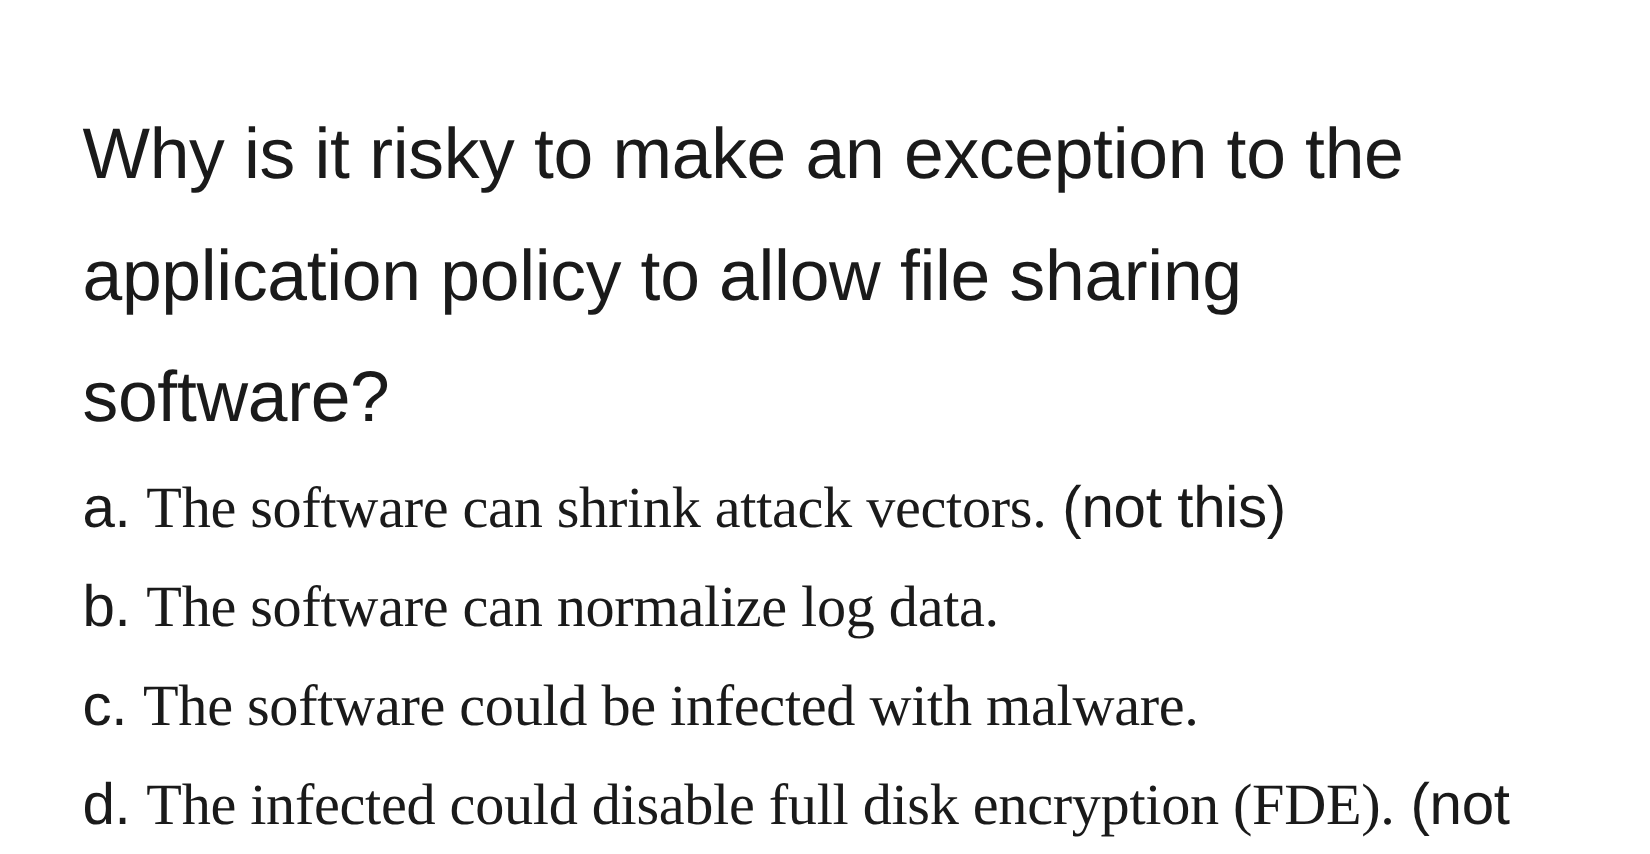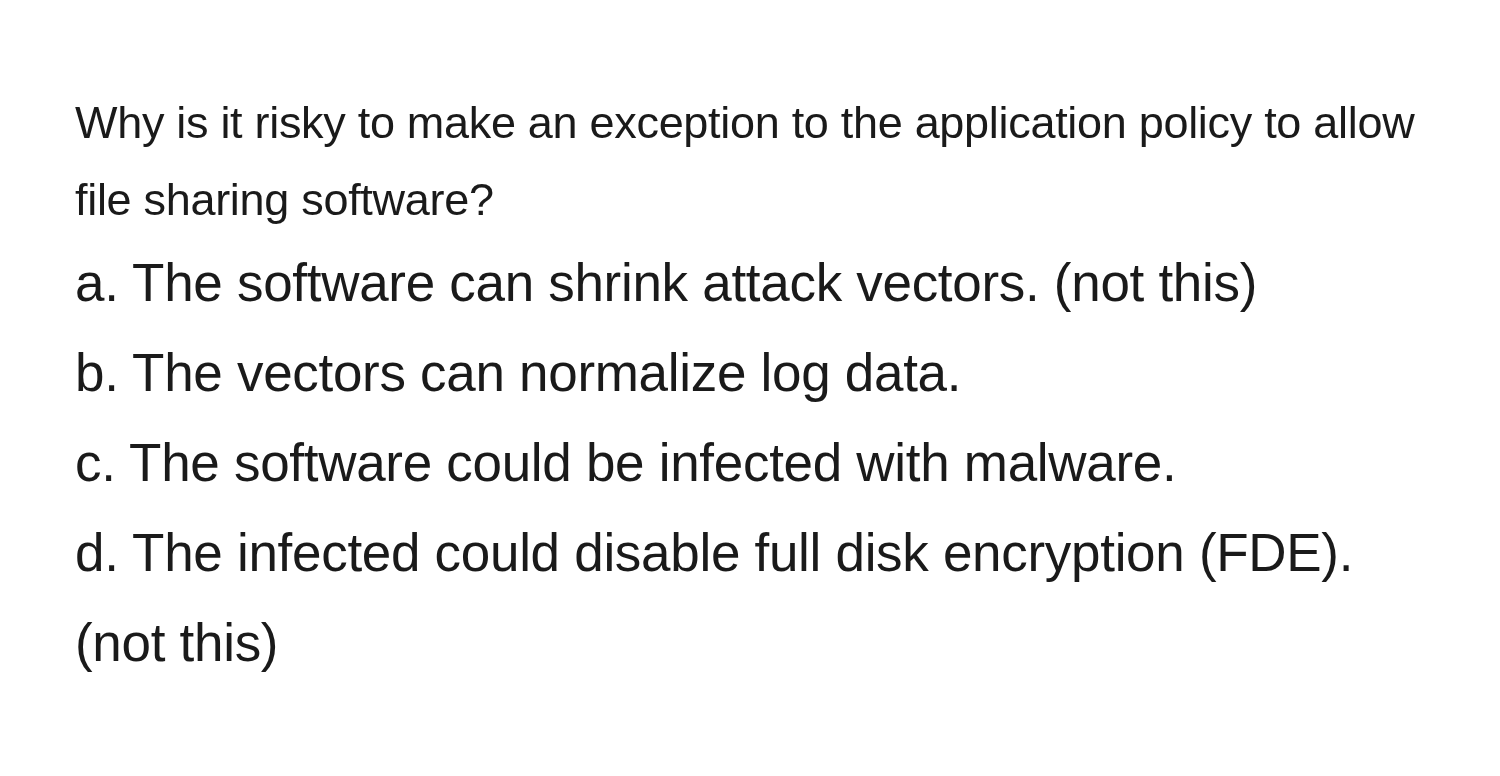--- a/index.html
+++ b/index.html
@@ -9,58 +9,59 @@
     }
     body {
       width: 1500px;
       height: 776px;
       background: #ffffff;
       font-family: -apple-system, BlinkMacSystemFont, "Segoe UI", Helvetica, Arial, sans-serif;
       padding: 85px 75px 0 75px;
       color: #1a1a1a;
     }
     .question-text {
-      font-size: 45px;
+      font-size: 65px;
       line-height: 1.7;
       font-weight: 400;
       letter-spacing: -0.3px;
     }
     .question-prompt {
       margin-bottom: 0;
     }
     .option {
       font-size: 53px;
       line-height: 1.7;
       font-weight: 400;
       letter-spacing: -0.3px;
     }
     .option-letter {
       display: inline;
     }
     .option-text {
       display: inline;
+      font-family: Liberation Serif, serif;
     }
     .option-note {
       display: inline;
     }
   </style>
 </head>
 <body>
 
 <div class="question-text question-prompt">Why is it risky to make an exception to the application policy to allow file sharing software?</div>
 
 <div class="option">
   <span class="option-letter">a.</span>
   <span class="option-text">The software can shrink attack vectors.</span>
   <span class="option-note">(not this)</span>
 </div>
 
 <div class="option">
   <span class="option-letter">b.</span>
-  <span class="option-text">The vectors can normalize log data.</span>
+  <span class="option-text">The software can normalize log data.</span>
   <span class="option-note"></span>
 </div>
 
 <div class="option">
   <span class="option-letter">c.</span>
   <span class="option-text">The software could be infected with malware.</span>
   <span class="option-note"></span>
 </div>
 
 <div class="option">

